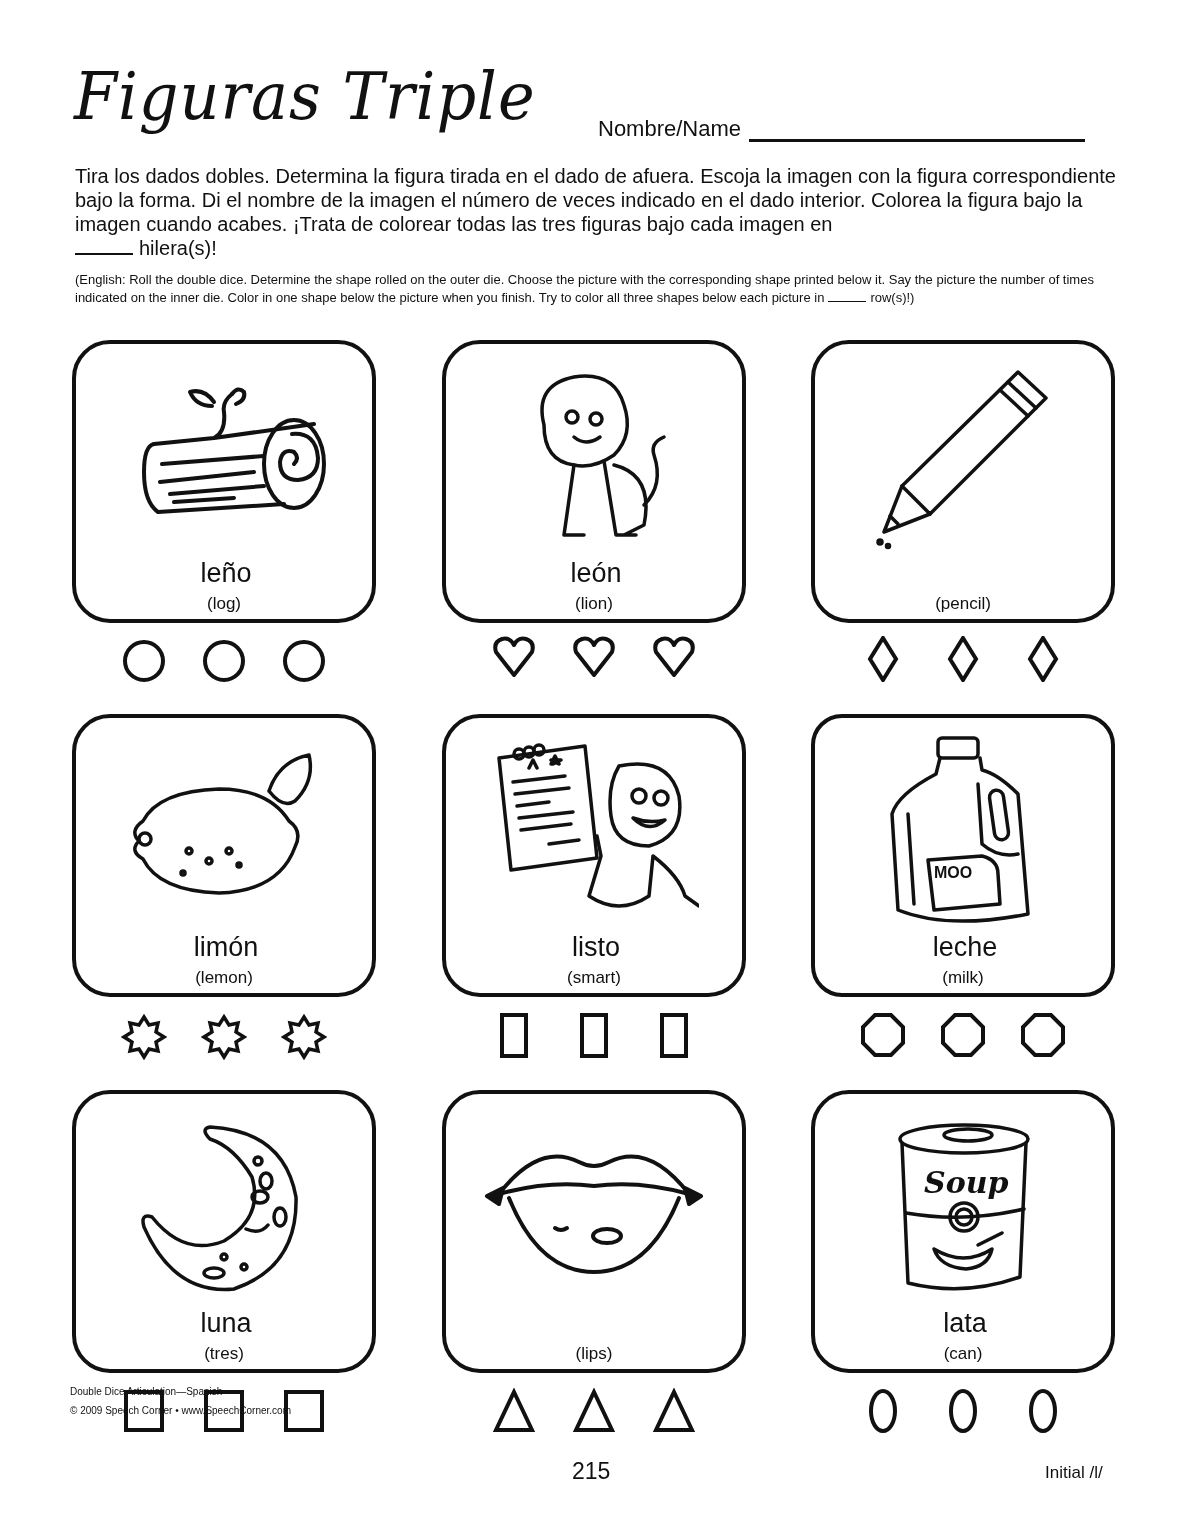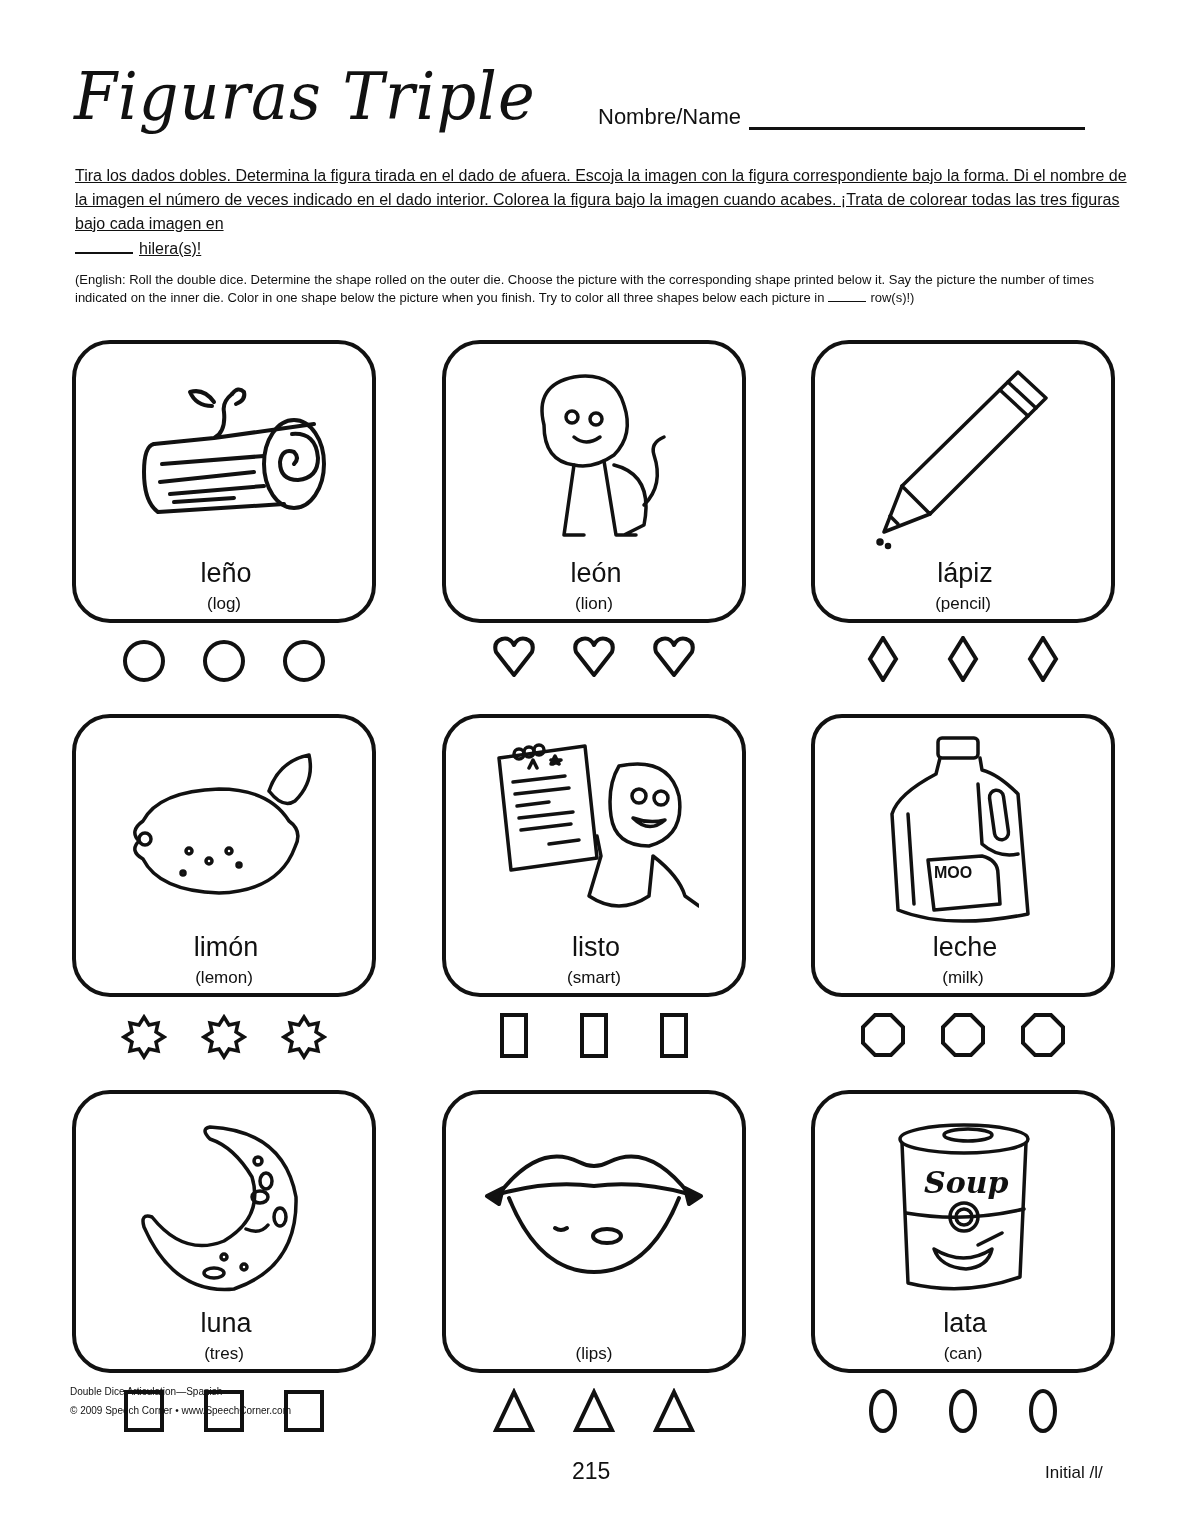--- a/index.html
+++ b/index.html
@@ -6,29 +6,29 @@
   html, body { width: 1187px; height: 1536px; background: #fff; overflow: hidden; }
   body { position: relative; font-family: "Liberation Sans", sans-serif; color: #111; }
 
   .title {
     position: absolute; left: 74px; top: 66px;
     font-family: "DejaVu Serif", serif; font-style: italic;
     font-size: 62px; letter-spacing: 1px; color: #111; line-height: 1;
     transform: scaleY(1.05);
   }
   .name-row {
-    position: absolute; left: 598px; top: 104px;
+    position: absolute; left: 598px; top: 116px;
     display: flex; align-items: flex-end;
   }
   .name-label { font-size: 22px; }
   .name-line { width: 336px; border-bottom: 3px solid #111; margin-left: 8px; height: 22px; }
 
   .instr {
     position: absolute; left: 75px; top: 164px; width: 1060px;
-    font-size: 16px; line-height: 24px; text-decoration: underline;
+    font-size: 20px; line-height: 24px;
   }
   .blank { display: inline-block; width: 58px; border-bottom: 2px solid #111; margin-right: 6px; height: 18px; vertical-align: baseline; }
   .instr-en {
     position: absolute; left: 75px; top: 271px; width: 1060px;
     font-size: 13px; line-height: 17.5px;
   }
   .blank-sm { display: inline-block; width: 38px; border-bottom: 1px solid #111; margin: 0 4px; height: 11px; }
 
   .card {
     position: absolute; width: 304px; height: 283px;
@@ -120,21 +120,20 @@
   <div class="pic">
     <svg width="190" height="190" viewBox="0 0 190 190" fill="none" stroke="#111" stroke-width="3.5" stroke-linejoin="round" stroke-linecap="round">
       <path d="M150 10 L178 36 L62 152 L34 124 Z"></path>
       <path d="M140 20 L168 46 M132 28 L160 54"></path>
       <path d="M34 124 L16 170 L62 152"></path>
       <path d="M22 154 L30 162"></path>
       <circle cx="12" cy="180" r="2"></circle>
         <circle cx="20" cy="184" r="1.5"></circle>
     </svg>
   </div>
-  <div class="word">lápiz</div>
   <div class="eng">(pencil)</div>
 </div>
 <div class="shapes" style="left:811px; top:634px;">
   <svg viewBox="0 0 46 46">
       <path d="M23 2 L36 23 L23 44 L10 23 Z" fill="none" stroke="#111" stroke-width="4" stroke-linejoin="miter"></path>
     </svg>
   <svg viewBox="0 0 46 46">
       <path d="M23 2 L36 23 L23 44 L10 23 Z" fill="none" stroke="#111" stroke-width="4" stroke-linejoin="miter"></path>
     </svg>
   <svg viewBox="0 0 46 46">

